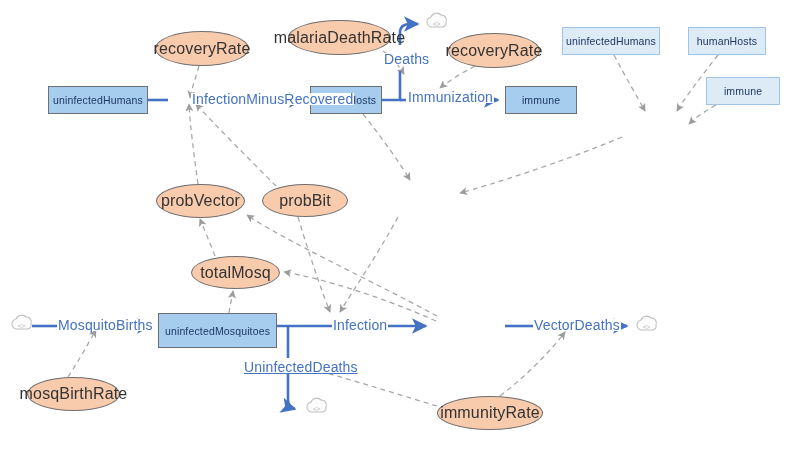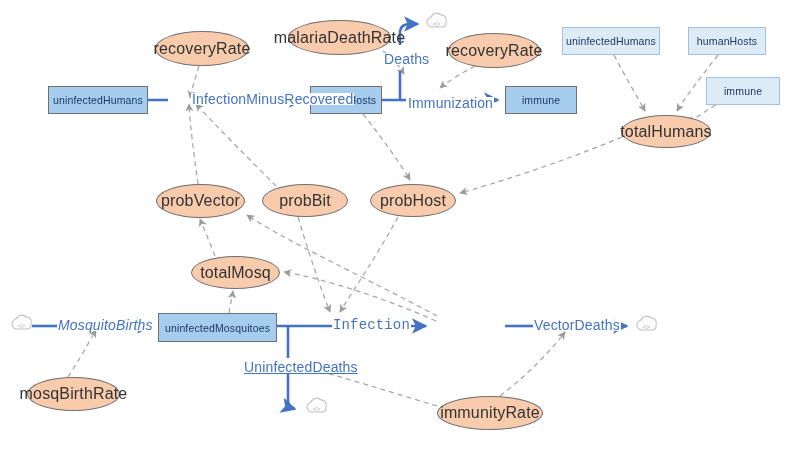--- a/index.html
+++ b/index.html
@@ -170,21 +170,21 @@
 
     <div class="stock" style="left:48px;  top:86px;  width:100px; height:28px;">
       <span>uninfectedHumans</span>
     </div>
     <div class="stock" style="left:310px; top:86px;  width:72px;  height:28px;">
       <span>humanHosts</span>
     </div>
     <div class="stock" style="left:505px; top:86px;  width:72px;  height:28px;">
       <span>immune</span>
     </div>
-    <div class="stock" style="left:158px; top:313px; width:119px; height:29px;">
+    <div class="stock" style="left:158px; top:313px; width:119px; height:35px;">
       <span>uninfectedMosquitoes</span>
     </div>
 
     <div class="ghost" style="left:562px; top:27px; width:98px; height:28px;">
       <span>uninfectedHumans</span>
     </div>
     <div class="ghost" style="left:688px; top:27px; width:78px; height:28px;">
       <span>humanHosts</span>
     </div>
     <div class="ghost" style="left:706px; top:77px; width:74px; height:28px;">
@@ -193,44 +193,38 @@
 
     <div class="conv" style="left:155px; top:31px;  width:94px;  height:35px;">
       <span>recoveryRate</span>
     </div>
     <div class="conv" style="left:288px; top:20px;  width:103px; height:35px;">
       <span>malariaDeathRate</span>
     </div>
     <div class="conv" style="left:448px; top:33px;  width:92px;  height:35px;">
       <span>recoveryRate</span>
     </div>
-    <div class="conv" style="left:621px; top:115px; width:90px;  height:33px;">
-      <span>totalHumans</span>
-    </div>
     <div class="conv" style="left:156px; top:184px; width:89px;  height:34px;">
       <span>probVector</span>
     </div>
     <div class="conv" style="left:262px; top:184px; width:86px;  height:33px;">
       <span>probBit</span>
     </div>
-    <div class="conv" style="left:370px; top:184px; width:86px;  height:33px;">
-      <span>probHost</span>
-    </div>
     <div class="conv" style="left:27px;  top:377px; width:93px;  height:34px;">
       <span>mosqBirthRate</span>
     </div>
     <div class="conv" style="left:191px; top:256px; width:89px;  height:33px;">
       <span>totalMosq</span>
     </div>
     <div class="conv" style="left:437px; top:396px; width:106px; height:34px;">
       <span>immunityRate</span>
     </div>
 
     <div class="flow-label" style="left:168px; top:93px;margin-left:23px;">InfectionMinusRecovered</div>
     <div class="flow-label" style="left:383px; top:53px;">Deaths</div>
-    <div class="flow-label" style="left:407px; top:97px;">Immunization</div>
-    <div class="flow-label" style="left:57px;  top:319px;font-style:italic;">MosquitoBirths</div>
-    <div class="flow-label" style="left:332px; top:319px;font-family:Liberation Mono, monospace;">Infection</div>
+    <div class="flow-label" style="left:407px; top:91px;">Immunization</div>
+    <div class="flow-label" style="left:57px;  top:319px;">MosquitoBirths</div>
+    <div class="flow-label" style="left:332px; top:319px;">Infection</div>
     <div class="flow-label" style="left:243px; top:361px;text-decoration:underline;">UninfectedDeaths</div>
     <div class="flow-label" style="left:533px; top:319px;">VectorDeaths</div>
 
   </div>
 </div>
 
 </body></html>

